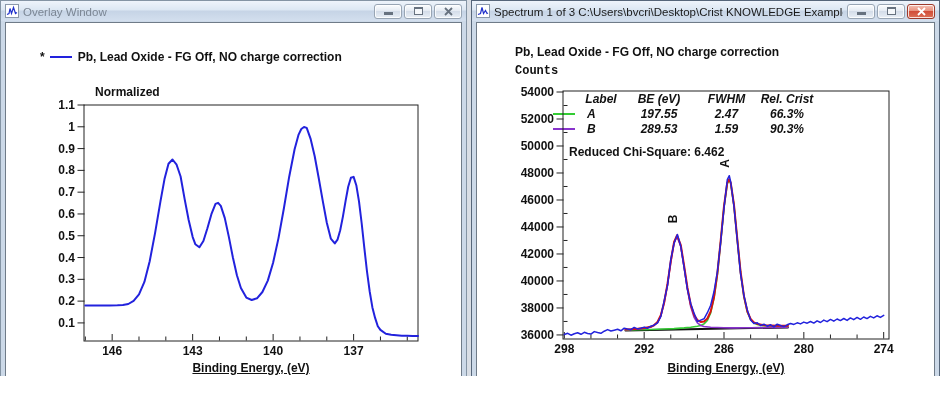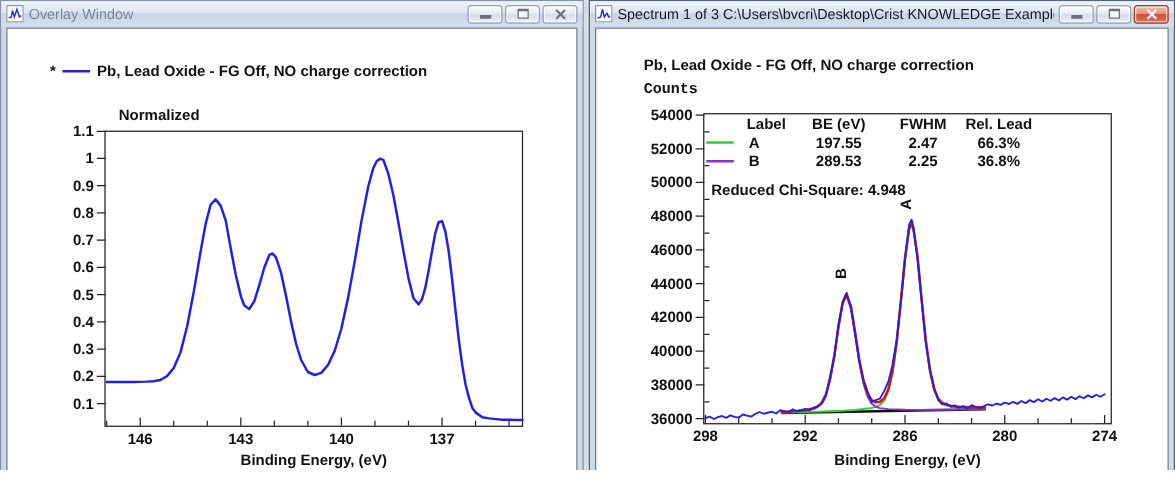--- a/index.html
+++ b/index.html
@@ -15,21 +15,21 @@
   .wbtn{width:28px;height:15px;border:1px solid #98a5b4;border-radius:3px;background:linear-gradient(#fbfdfe,#e5ebf3 45%,#d4dde9 50%,#e9eff6);box-shadow:inset 0 0 0 1px rgba(255,255,255,.8);display:flex;align-items:center;justify-content:center;box-sizing:border-box;}
   .wbtn.close-red{background:linear-gradient(#f4c0b4,#e8927e 45%,#d14e3a 50%,#dd7258);border-color:#9e3a2b;}
   .gly-min{width:9px;height:3px;background:#67727f;margin-top:5px;}
   .gly-max{width:9px;height:8px;border:1px solid #67727f;border-top-width:2px;box-sizing:border-box;background:#f5f8fb;}
   .client{position:absolute;left:4px;right:4px;top:21px;bottom:6px;background:#fff;border:1px solid #6f7b88;}
   .client svg{position:absolute;left:0;top:0;}
   svg text{font-family:"Liberation Sans",sans-serif;font-weight:bold;font-size:12px;fill:#111;}
   .ovl{position:absolute;font-weight:bold;font-size:12px;color:#111;white-space:nowrap;}
   .legend{display:flex;align-items:center;}
   .legend-line{display:inline-block;width:22px;height:2px;margin:0 6px 0 5px;}
-  .xlab{text-align:center;}
+  .xlab{text-align:center;text-decoration:underline;}
   .ft{position:absolute;font-weight:bold;font-size:12px;color:#111;}
   .ft-row{display:grid;grid-template-columns:28px 40px 76px 59px 62px;height:15px;align-items:center;}
   .c-sw{display:flex;align-items:center;}
   .sw{width:22px;height:2px;}
   .c-lab{text-align:left;padding-left:6px;}
   .c-lab.hdr{text-align:center;padding-left:0;}
   .c-num{text-align:center;}
 </style>
 </head>
 <body>
@@ -133,49 +133,49 @@
           <svg width="9" height="9">
               <path d="M1,1 L8,8 M8,1 L1,8" stroke="#fff" stroke-width="1.8"></path>
             </svg>
         </span>
       </span>
     </div>
     <div class="client">
       <div class="ovl" style="left:38px;top:22px;">Pb, Lead Oxide - FG Off, NO charge correction</div>
       <div class="ovl" style="left:38px;top:41px;font-family:Liberation Mono, monospace;">Counts</div>
 
-      <div class="ft" style="left:88px;top:68px;">
+      <div class="ft" style="left:76px;top:68px;font-style:italic;">
         <div class="ft-row">
           <span class="c-sw"></span>
           <span class="c-lab hdr">Label</span>
           <span class="c-num">BE (eV)</span>
           <span class="c-num">FWHM</span>
-          <span class="c-num">Rel. Lead</span>
+          <span class="c-num">Rel. Crist</span>
         </div>
         <div class="ft-row">
           <span class="c-sw">
               <span class="sw" style="background: rgb(51, 204, 51);"></span>
             </span>
           <span class="c-lab">A</span>
           <span class="c-num">197.55</span>
           <span class="c-num">2.47</span>
           <span class="c-num">66.3%</span>
         </div>
         <div class="ft-row">
           <span class="c-sw">
               <span class="sw" style="background: rgb(136, 51, 204);"></span>
             </span>
           <span class="c-lab">B</span>
           <span class="c-num">289.53</span>
-          <span class="c-num">2.25</span>
-          <span class="c-num">36.8%</span>
+          <span class="c-num">1.59</span>
+          <span class="c-num">90.3%</span>
         </div>
       </div>
 
-      <div class="ovl" style="left:92px;top:122px;">Reduced Chi-Square: 4.948</div>
+      <div class="ovl" style="left:92px;top:122px;">Reduced Chi-Square: 6.462</div>
       <div class="ovl xlab" style="left:86px;top:338px;width:326px;">Binding Energy, (eV)</div>
       <svg id="plot-right" width="458" height="371">
           <rect x="86" y="68" width="326" height="248" fill="none" stroke="#222" stroke-width="1"></rect>
           <line x1="113.94285714285745" y1="315.5" x2="113.94285714285745" y2="311.5" stroke="#222"></line>
           <line x1="140.55510204081662" y1="315.5" x2="140.55510204081662" y2="311.5" stroke="#222"></line>
           <line x1="193.779591836735" y1="315.5" x2="193.779591836735" y2="311.5" stroke="#222"></line>
           <line x1="220.39183673469418" y1="315.5" x2="220.39183673469418" y2="311.5" stroke="#222"></line>
           <line x1="273.6163265306126" y1="315.5" x2="273.6163265306126" y2="311.5" stroke="#222"></line>
           <line x1="300.22857142857174" y1="315.5" x2="300.22857142857174" y2="311.5" stroke="#222"></line>
           <line x1="353.4530612244901" y1="315.5" x2="353.4530612244901" y2="311.5" stroke="#222"></line>

